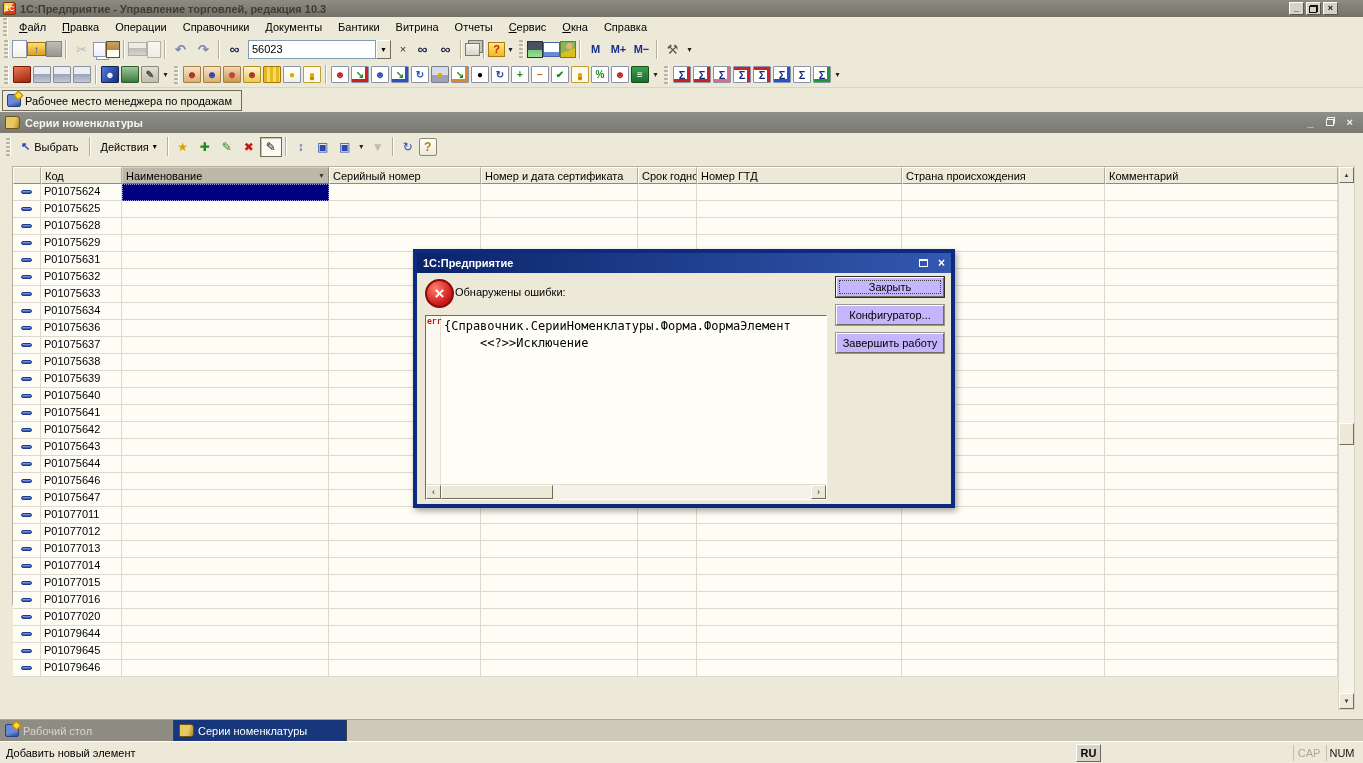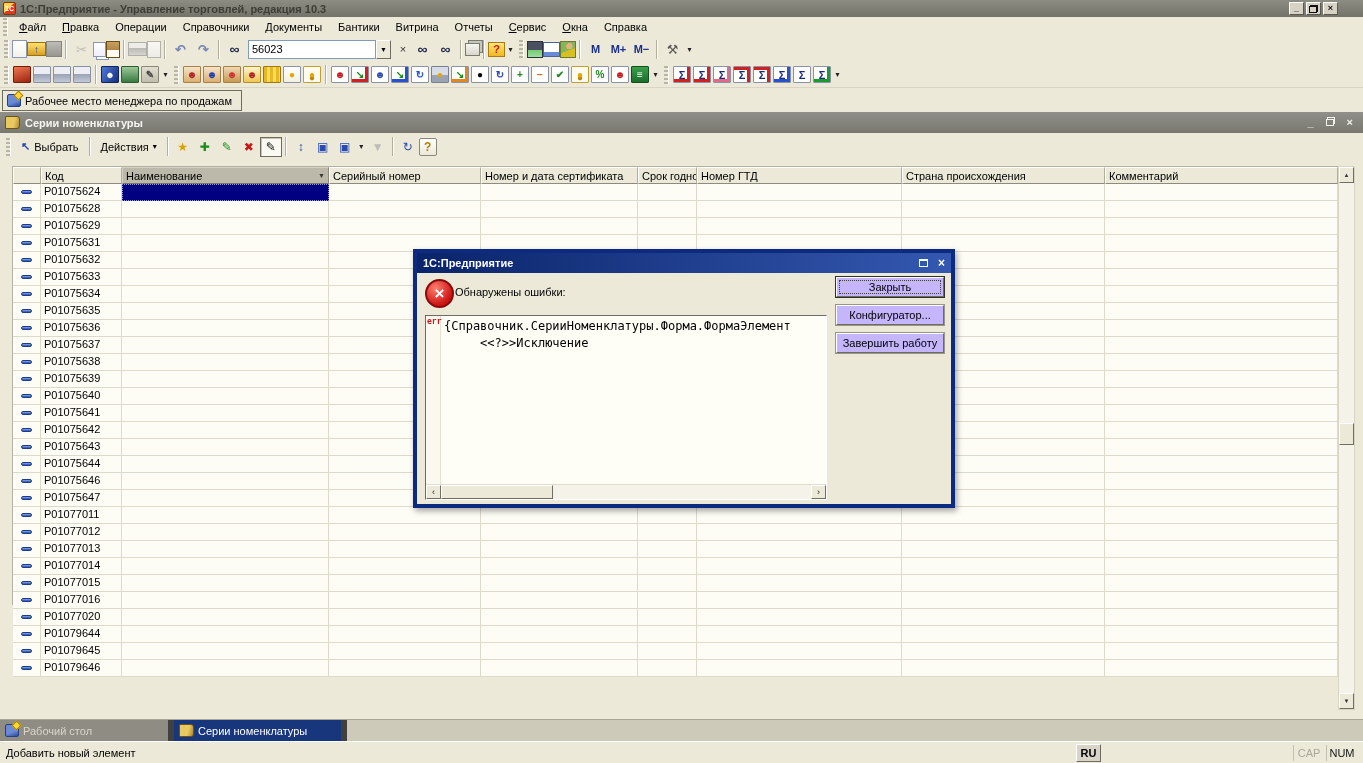--- a/index.html
+++ b/index.html
@@ -182,21 +182,21 @@
   .hscroll{position:absolute;left:0;right:0;bottom:0;height:15px;background:#f5f3e9;display:flex;
            border-top:1px solid #e0ddd0}
   .hs-btn{width:15px;height:14px;background:#ece9d8;border:1px solid;border-color:#fff #706e62 #706e62 #fff;
           display:flex;align-items:center;justify-content:center;font-size:9px;color:#222;flex:none}
   .hthumb{width:112px;height:14px;background:#ece9d8;border:1px solid;border-color:#fff #706e62 #706e62 #fff;flex:none}
   .hs-track{flex:1}
 
   
   .bottom-tabs{position:absolute;left:0;top:719px;width:100%;height:22px;background:#cdcaba;
                border-top:1px solid #a8a596;display:flex}
-  .btab{display:flex;align-items:center;gap:4px;padding:0 8px 0 5px;height:100%;border-right:6px solid #404040}
+  .btab{display:flex;align-items:center;gap:4px;padding:0 8px 0 5px;height:100%;border-right:1px solid #404040}
   .btab.inactive{width:174px;background:#8f8d83;color:#d8d6cc}
   .btab.active{width:173px;background:#17367c;color:#fff}
   .statusbar{position:absolute;left:0;top:741px;width:100%;height:22px;background:#ece9d8;
              border-top:1px solid #fff;display:flex;align-items:center}
   .hint{padding-left:6px}
   .ru-chip{position:absolute;left:1076px;top:2px;width:25px;height:18px;background:#d8d4c8;
            border:1px solid;border-color:#fff #6e6c60 #6e6c60 #fff;display:flex;align-items:center;
            justify-content:center;font-weight:bold}
   .kbd{position:absolute;top:3px;width:31px;height:16px;display:flex;align-items:center;justify-content:center;
        border-left:1px solid #c4c1b2}
@@ -393,20 +393,33 @@
           <span class="cell c1">P01075624</span>
           <span class="cell c2"></span>
           <span class="cell c3"></span>
           <span class="cell c4"></span>
           <span class="cell c5"></span>
           <span class="cell c6"></span>
           <span class="cell c7"></span>
           <span class="cell c8"></span>
         </div>
 
+        <div class="trow">
+          <span class="cell c0">
+            <i class="dash"></i>
+          </span>
+          <span class="cell c1">P01075625</span>
+          <span class="cell c2"></span>
+          <span class="cell c3"></span>
+          <span class="cell c4"></span>
+          <span class="cell c5"></span>
+          <span class="cell c6"></span>
+          <span class="cell c7"></span>
+          <span class="cell c8"></span>
+        </div>
 
         <div class="trow">
           <span class="cell c0">
             <i class="dash"></i>
           </span>
           <span class="cell c1">P01075628</span>
           <span class="cell c2"></span>
           <span class="cell c3"></span>
           <span class="cell c4"></span>
           <span class="cell c5"></span>
@@ -478,33 +491,20 @@
           <span class="cell c1">P01075634</span>
           <span class="cell c2"></span>
           <span class="cell c3"></span>
           <span class="cell c4"></span>
           <span class="cell c5"></span>
           <span class="cell c6"></span>
           <span class="cell c7"></span>
           <span class="cell c8"></span>
         </div>
 
-        <div class="trow">
-          <span class="cell c0">
-            <i class="dash"></i>
-          </span>
-          <span class="cell c1">P01075635</span>
-          <span class="cell c2"></span>
-          <span class="cell c3"></span>
-          <span class="cell c4"></span>
-          <span class="cell c5"></span>
-          <span class="cell c6"></span>
-          <span class="cell c7"></span>
-          <span class="cell c8"></span>
-        </div>
 
         <div class="trow">
           <span class="cell c0">
             <i class="dash"></i>
           </span>
           <span class="cell c1">P01075636</span>
           <span class="cell c2"></span>
           <span class="cell c3"></span>
           <span class="cell c4"></span>
           <span class="cell c5"></span>

